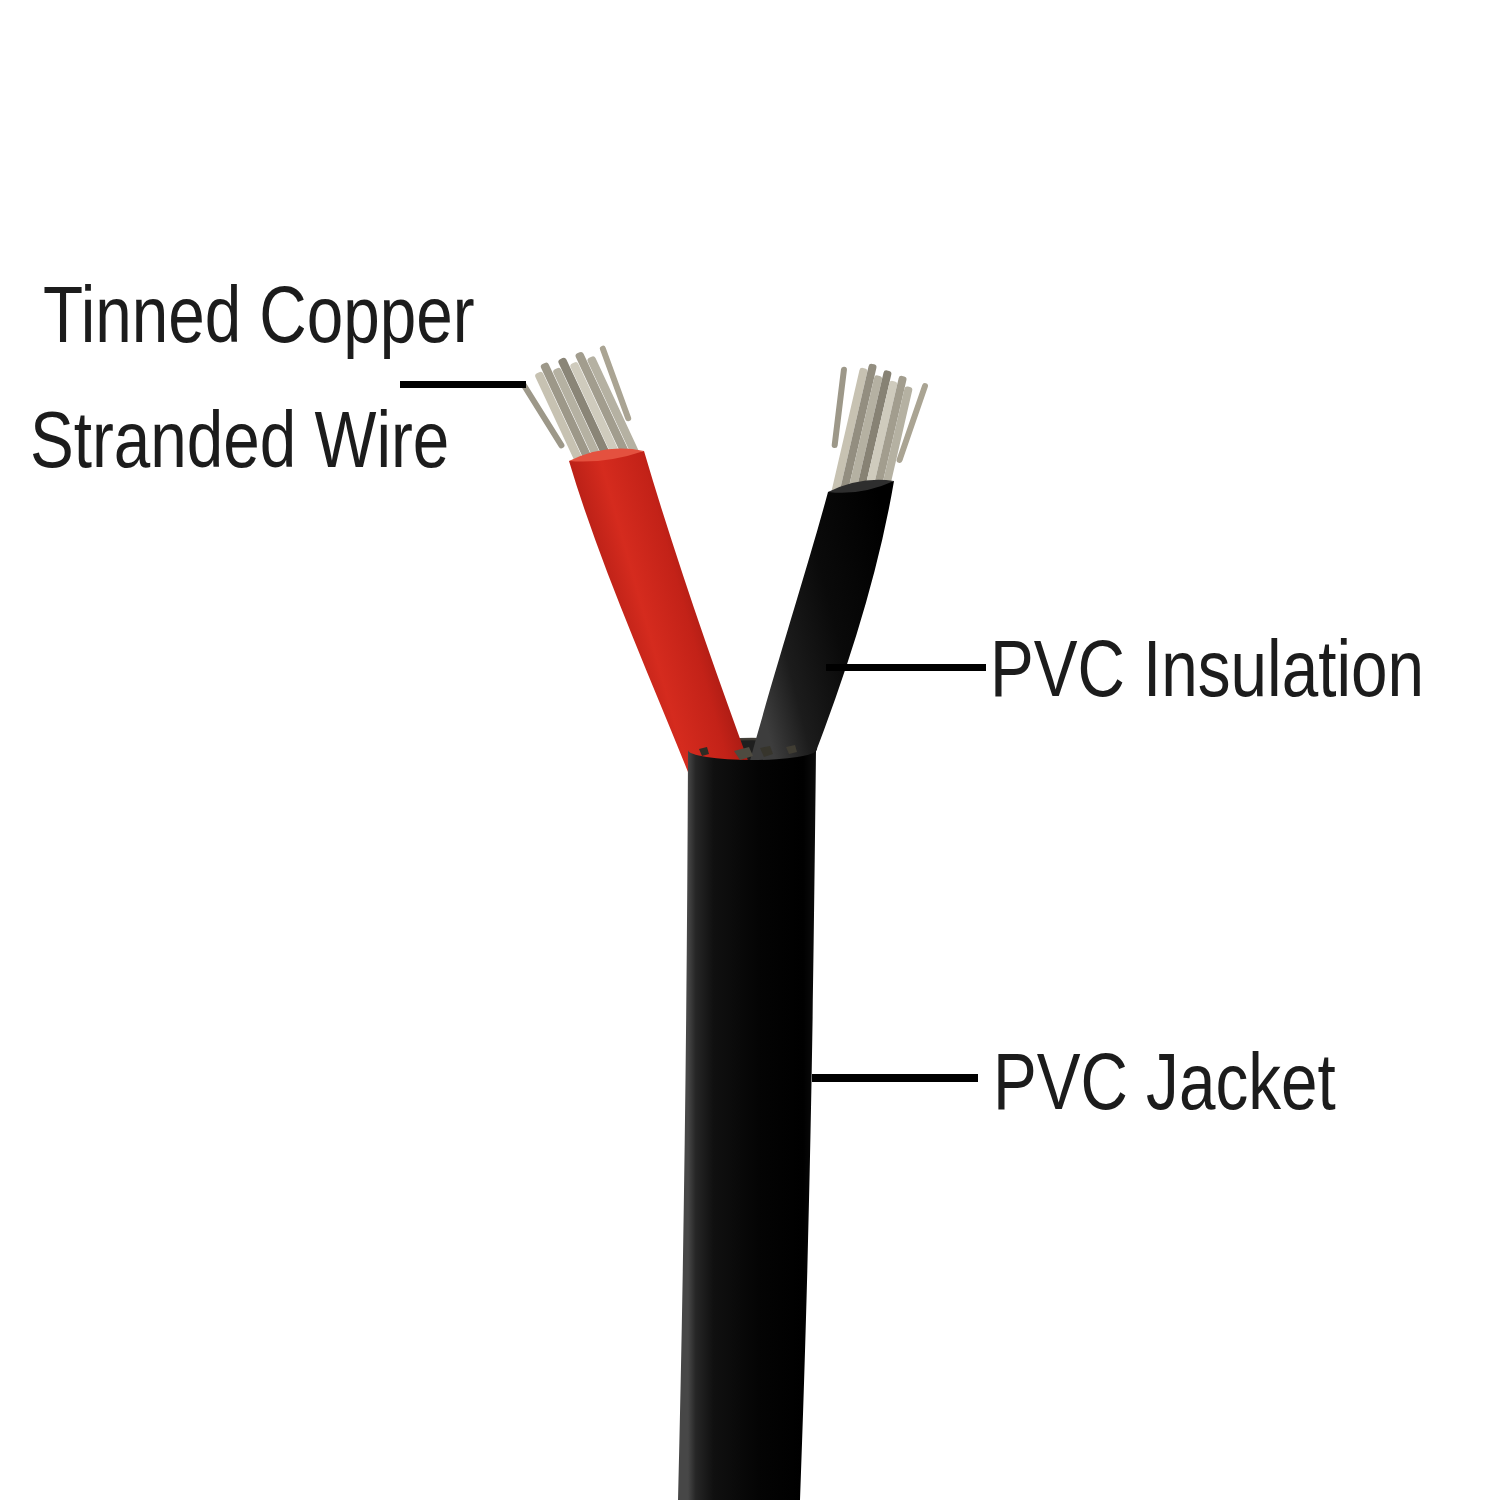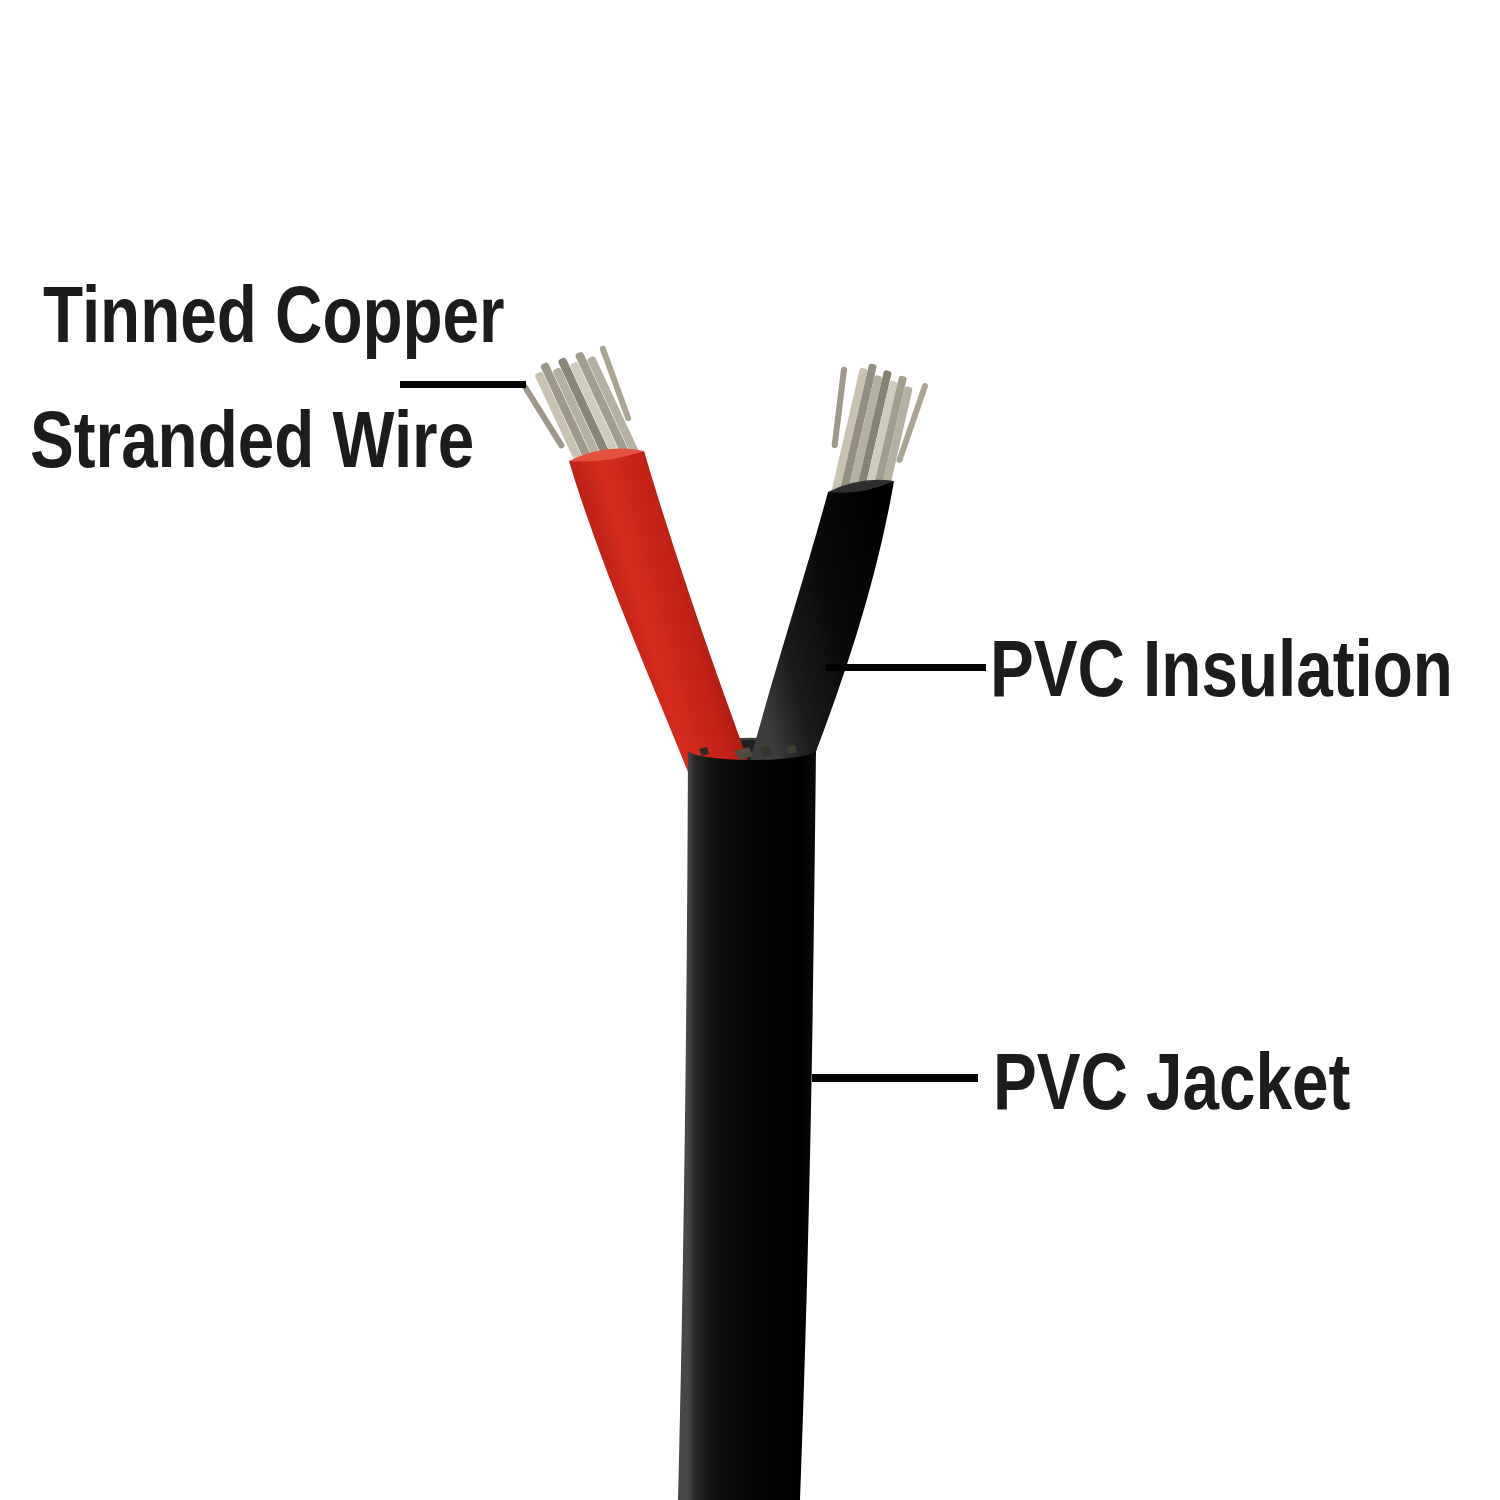--- a/index.html
+++ b/index.html
@@ -2,21 +2,21 @@
 <html style="--background: #ffffff; --label_text: #1c1c1c; --leader_line: #000000; --wire_red: #d52b1e; --wire_black: #0a0a0a; --jacket_black: #0b0b0b; --jacket_opening: #1f1f1f; --strand_silver: #b5b1a2;"><head>
 <meta charset="utf-8">
 <style>
   html,body{margin:0;padding:0;}
   body{
     width:1500px;height:1500px;
     background:var(--background,#fff);
     font-family:"Liberation Sans", sans-serif;
     position:relative;overflow:hidden;
   }
-  .stage{position:absolute;inset:0;font-weight:bold;}
+  .stage{position:absolute;inset:0;}
   .cable-svg{position:absolute;left:0;top:0;width:1500px;height:1500px;}
   .label{
     position:absolute;
     font-size:80px;
     line-height:1;
     color:var(--label_text,#1c1c1c);
     white-space:nowrap;
     transform:scaleX(0.82);
     transform-origin:0 50%;
     letter-spacing:0px;

